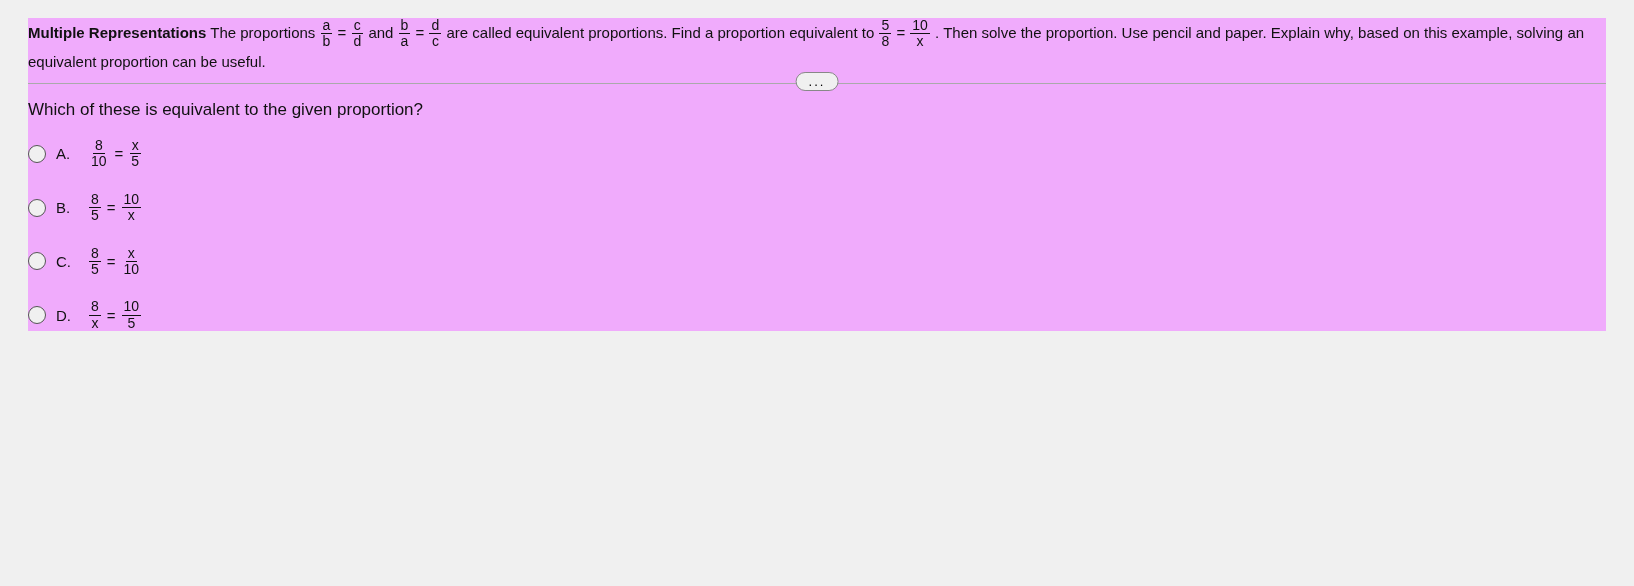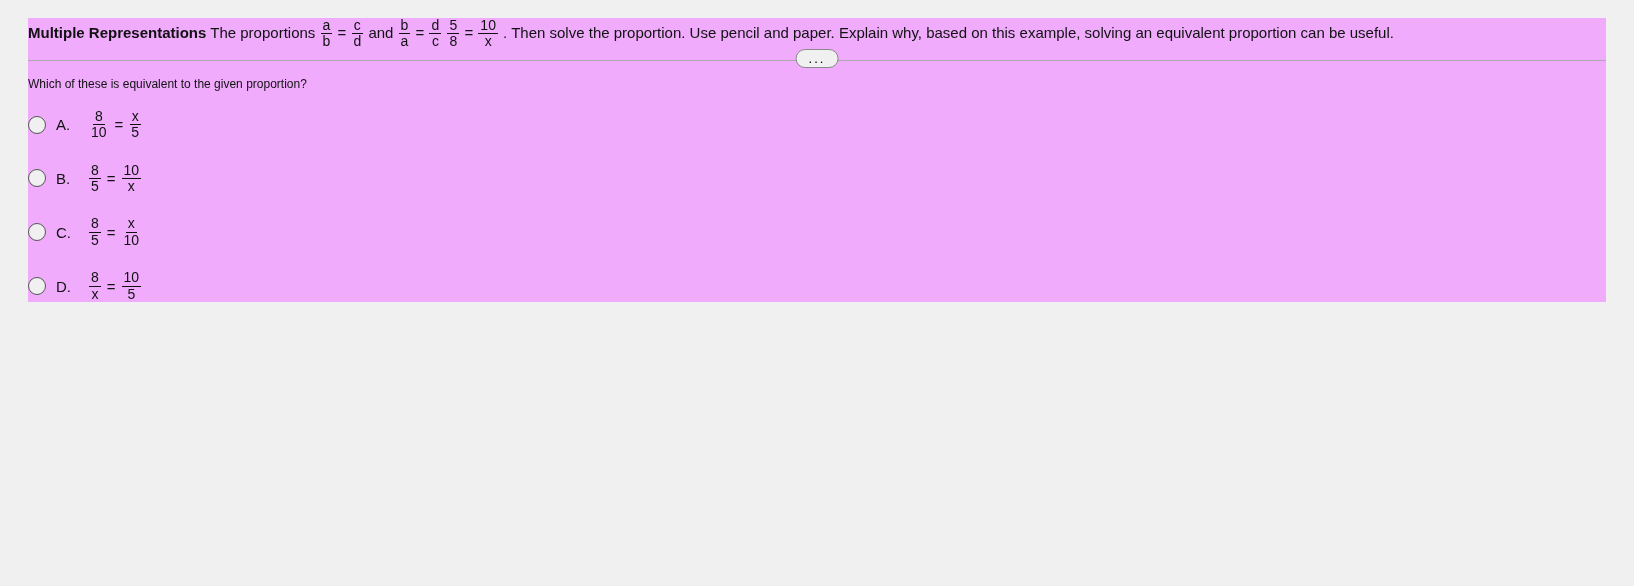--- a/index.html
+++ b/index.html
@@ -57,21 +57,21 @@
       font-size: 13px;
       background: #f0f0f0;
       cursor: pointer;
       position: absolute;
       left: 50%;
       transform: translateX(-50%);
       top: -11px;
       letter-spacing: 2px;
     }
     .question-main {
-      font-size: 12px;
+      font-size: 17px;
       margin-bottom: 18px;
       margin-top: 4px;
     }
     .options-list {
       list-style: none;
       padding: 0;
       margin: 0;
     }
     .option-item {
       display: flex;
@@ -120,20 +120,21 @@
     <span> </span><span>and</span><span> </span>
     <span class="fraction">
       <span class="num">b</span>
       <span class="den">a</span>
     </span>
     <span>=</span>
     <span class="fraction">
       <span class="num">d</span>
       <span class="den">c</span>
     </span>
+    <span>are called equivalent proportions. Find a proportion equivalent to</span>
     <span class="fraction">
       <span class="num">5</span>
       <span class="den">8</span>
     </span>
     <span>=</span>
     <span class="fraction">
       <span class="num">10</span>
       <span class="den">x</span>
     </span>
     <span>. Then solve the proportion. Use pencil and paper. Explain why, based on this example, solving an equivalent proportion can be useful.</span>

